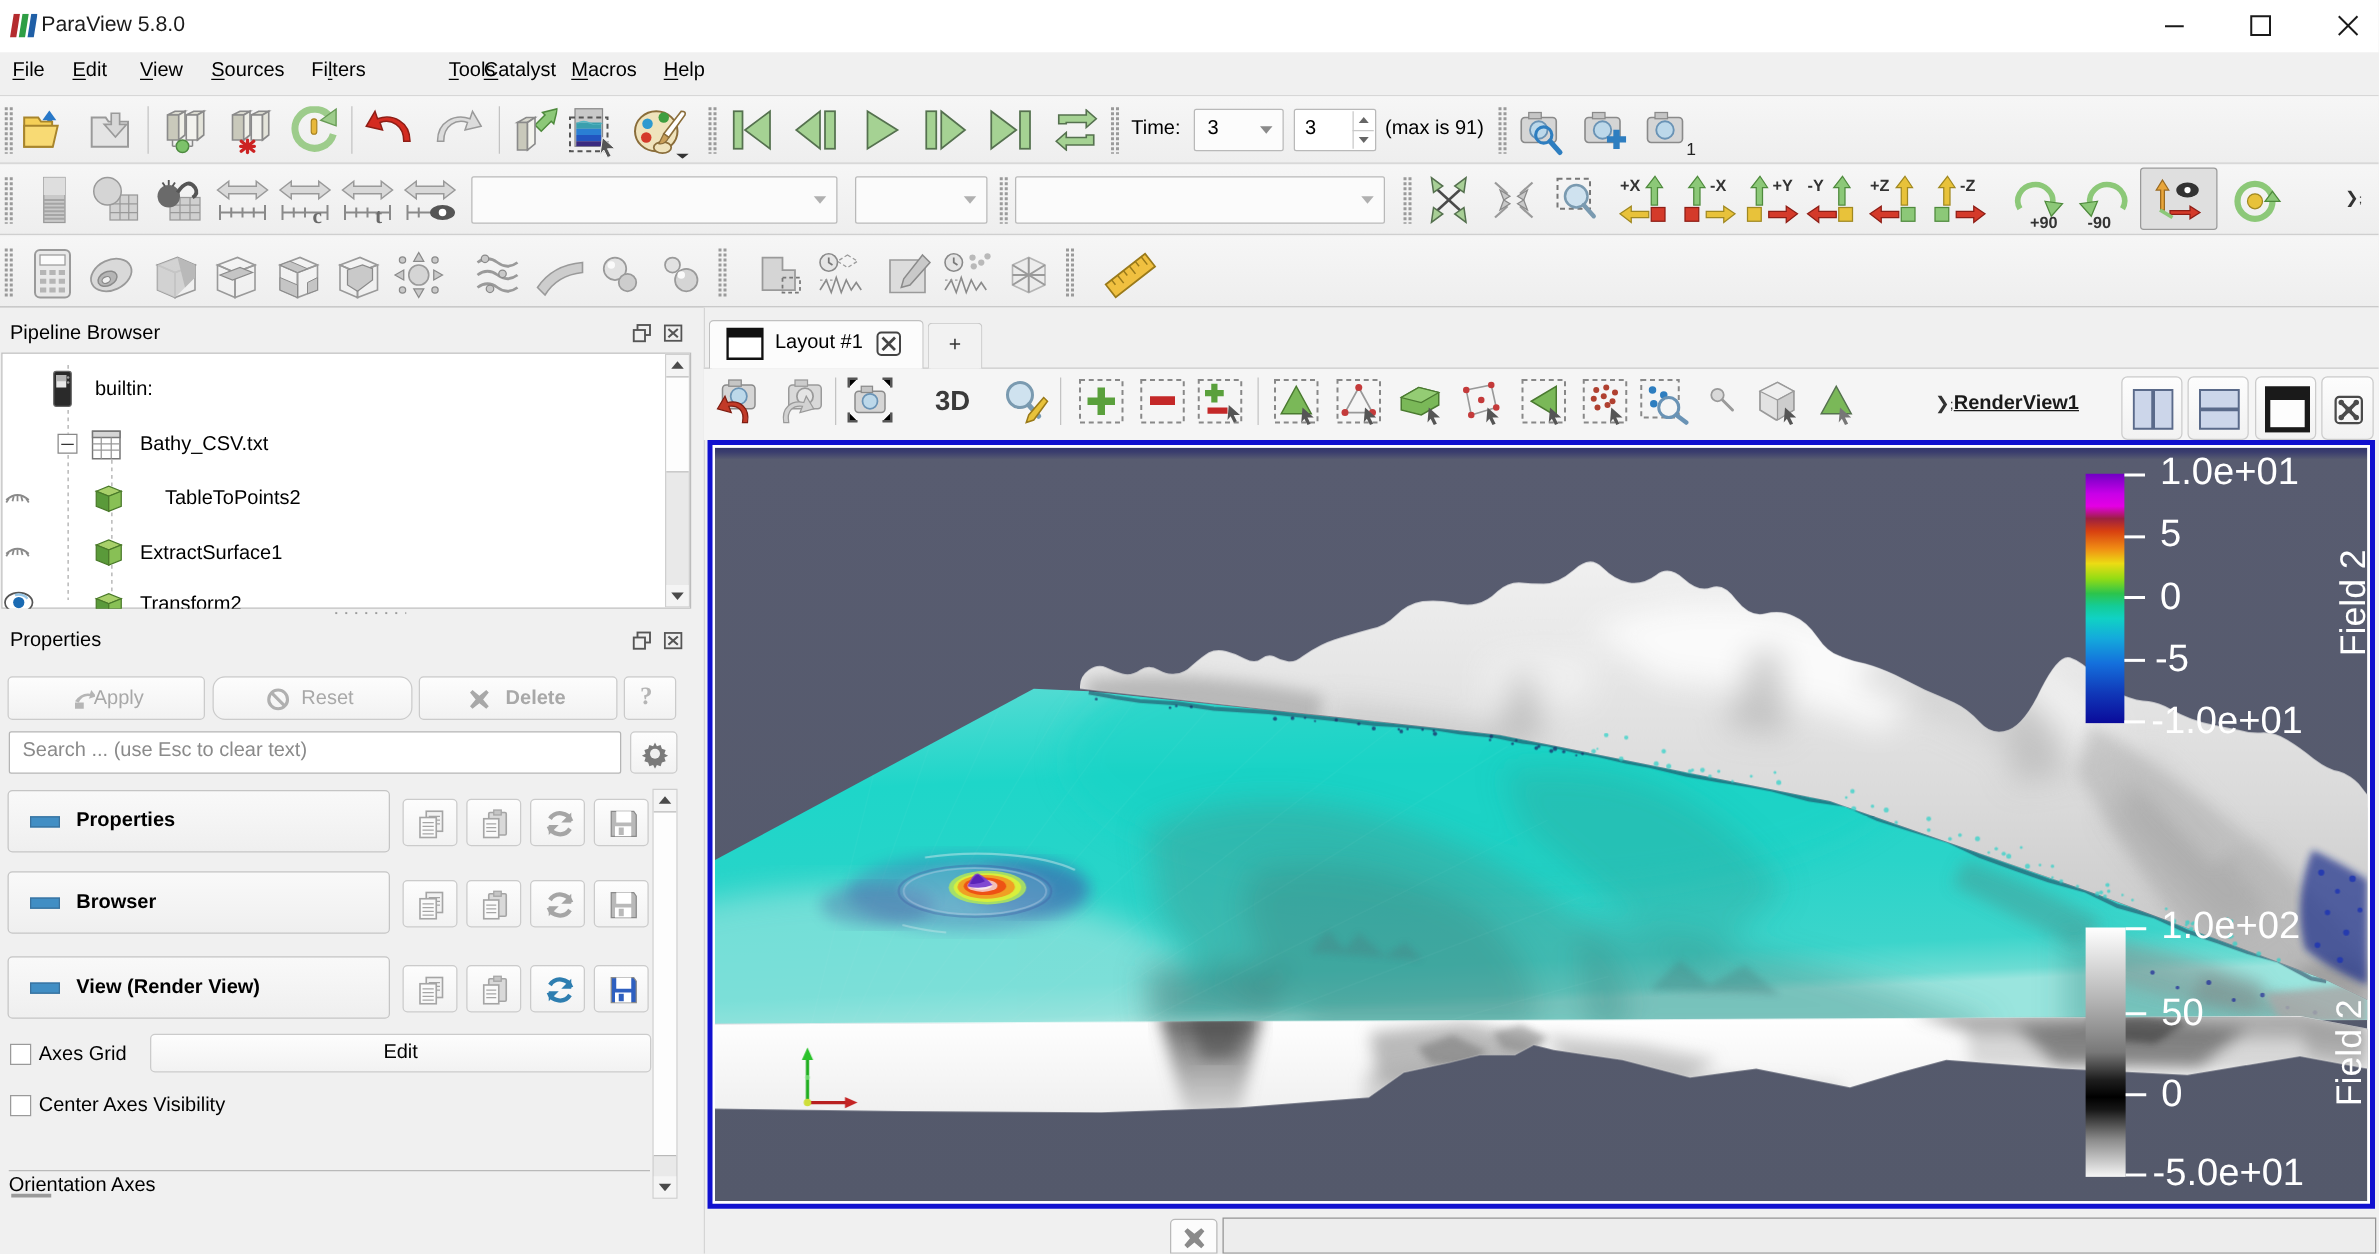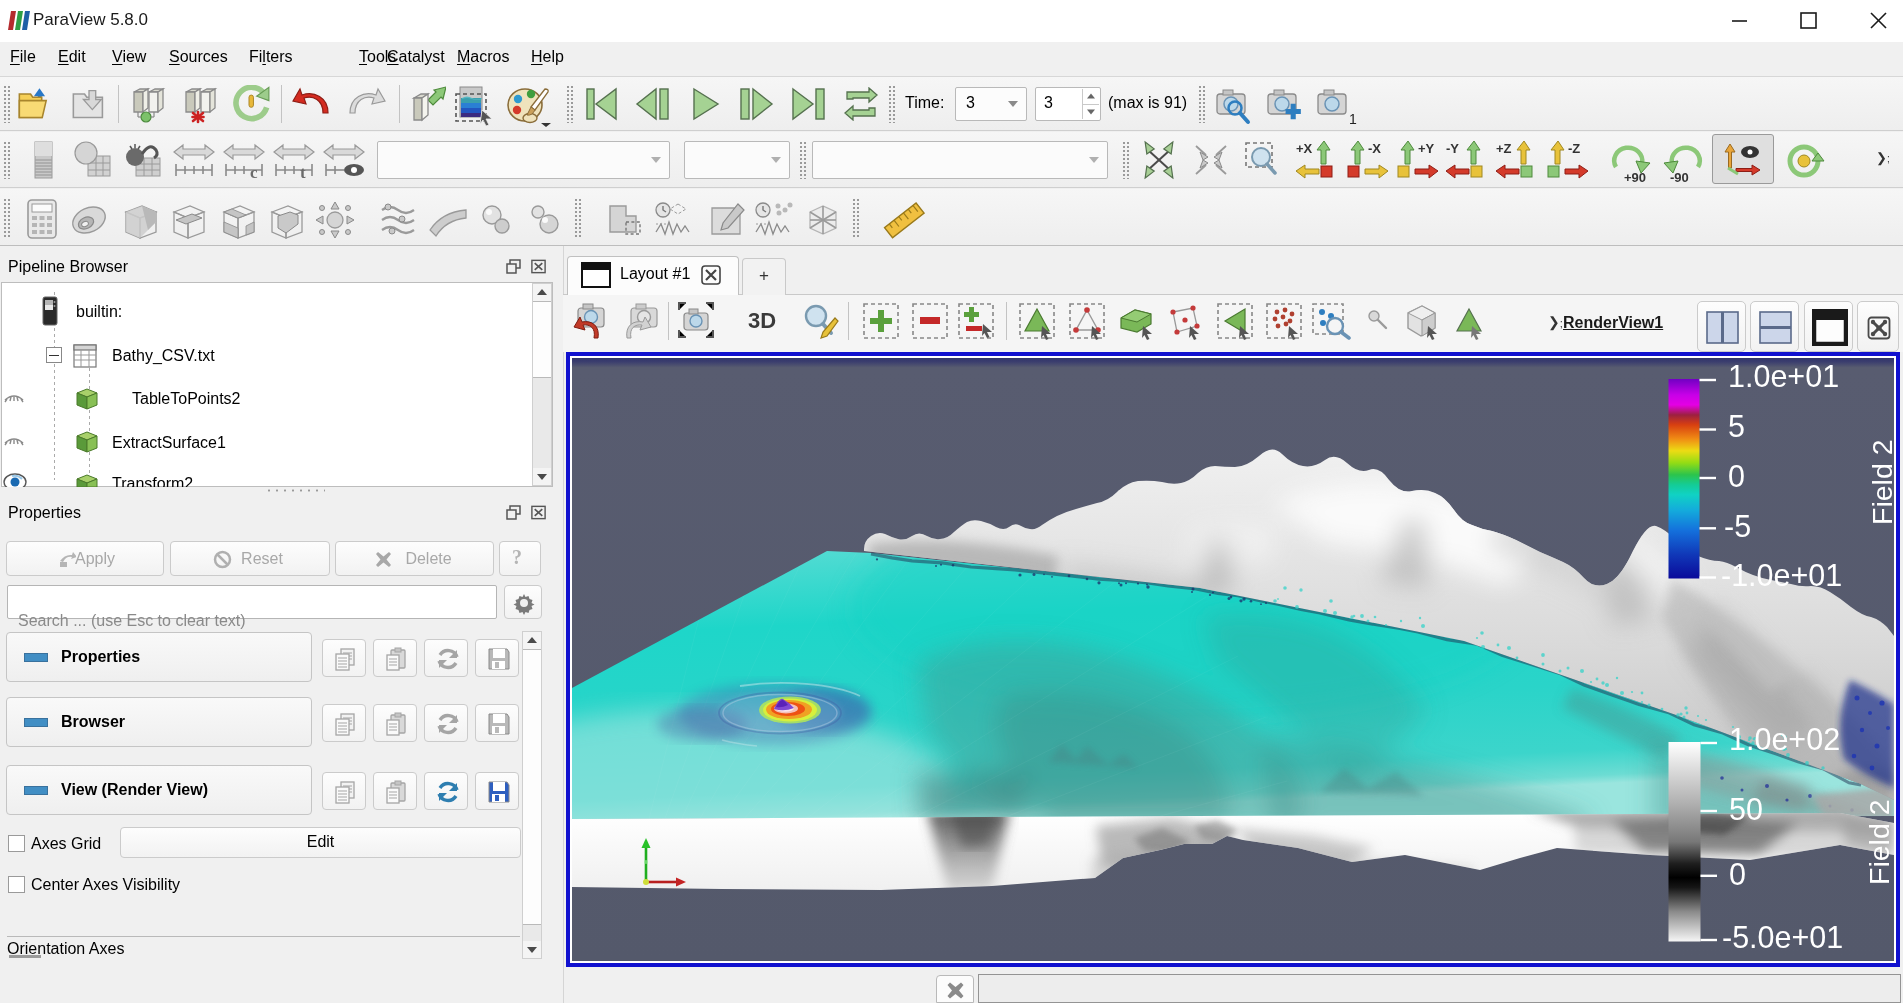--- a/index.html
+++ b/index.html
@@ -663,38 +663,38 @@
     <rect x="2" y="2" width="14" height="13" fill="none" stroke="#555" stroke-width="1.5"></rect>
     <path d="M5 5 L13 12 M13 5 L5 12" stroke="#555" stroke-width="1.8"></path>
   </svg>
   <div class="qbtn" style="left:6px; top:541px; width:158px; height:35px;">
     <svg style="position:absolute;left:50px;top:8px;" width="19" height="19" viewBox="0 0 19 19">
         <path d="M3 11 q5 -7 12 -6 l1 -3 4 5 -6 2 1 -2 q-6 -1 -9 5 z" fill="#b5b5b5"></path>
         <rect x="3" y="12" width="7" height="5" fill="#b5b5b5"></rect>
       </svg>
     <span class="qbtn-lbl dis" style="top:8px; left:10px;">Apply</span>
   </div>
-  <div class="qbtn" style="left:170px; top:541px; width:160px; height:35px;">
+  <div class="qbtn" style="left:170px; top:541px; width:160px; height:35px;border-radius:10px;">
     <svg style="position:absolute;left:42px;top:8px;" width="19" height="19" viewBox="0 0 19 19">
         <circle cx="9.5" cy="9.5" r="7.5" fill="none" stroke="#b0b0b0" stroke-width="2.5"></circle>
         <line x1="4.5" y1="4.5" x2="14.5" y2="14.5" stroke="#b0b0b0" stroke-width="2.5"></line>
       </svg>
     <span class="qbtn-lbl dis" style="top:8px; left:12px;">Reset</span>
   </div>
-  <div class="qbtn" style="left:335px; top:541px; width:159px; height:35px;">
+  <div class="qbtn" style="left:335px; top:541px; width:159px; height:35px;font-weight:bold;">
     <svg style="position:absolute;left:38px;top:8px;" width="19" height="19" viewBox="0 0 19 19">
         <path d="M4 2 L9.5 6.5 L15 2 L17 4 L12.5 9.5 L17 15 L15 17 L9.5 12.5 L4 17 L2 15 L6.5 9.5 L2 4 Z" fill="#a8a8a8"></path>
       </svg>
     <span class="qbtn-lbl dis" style="top:8px; left:14px;">Delete</span>
   </div>
   <div class="qbtn" style="left:499px; top:541px; width:42px; height:35px;">
     <span style="position:absolute; left:12px; top:4px; font-size:20px; color:#b5b5b5; font-weight:bold; font-family:'Liberation Serif';">?</span>
   </div>
   <div class="abs" style="left:7px; top:585px; width:490px; height:34px; background:#fff; border:1px solid #b5b5b5; border-radius:2px;">
-    <span style="position:absolute; left:10px; top:6px; font-size:16px; color:#8a8a8a;margin-top:20px;">Search ... (use Esc to clear text)</span>
+    <span style="position:absolute; left:10px; top:6px; font-size:16px; color:#8a8a8a;">Search ... (use Esc to clear text)</span>
   </div>
   <div class="qbtn" style="left:504px; top:585px; width:38px; height:34px;">
     <svg style="position:absolute;left:7px;top:5px;" width="24" height="24" viewBox="0 0 24 24">
       <path d="M12 3 l1.5 3 3 -1 1 3 3 1 -1 3 3 1.5 -3 1.5 1 3 -3 1 -1 3 -3 -1 -1.5 3 -1.5 -3 -3 1 -1 -3 -3 -1 1 -3 -3 -1.5 3 -1.5 -1 -3 3 -1 1 -3 3 1 z" fill="#7a7a7a"></path>
       <circle cx="12" cy="12" r="4" fill="#f0f0f0"></circle>
     </svg>
   </div>
   <div class="abs" style="left:6px; top:632px; width:306px; height:50px; background:linear-gradient(#f9f9f9,#efefef); border:1px solid #c5c5c5; border-radius:4px;">
     <span class="bluedash" style="left:17px; top:20px;"></span>
       <span class="seclbl" style="left:54px; top:15px;">Properties</span>

